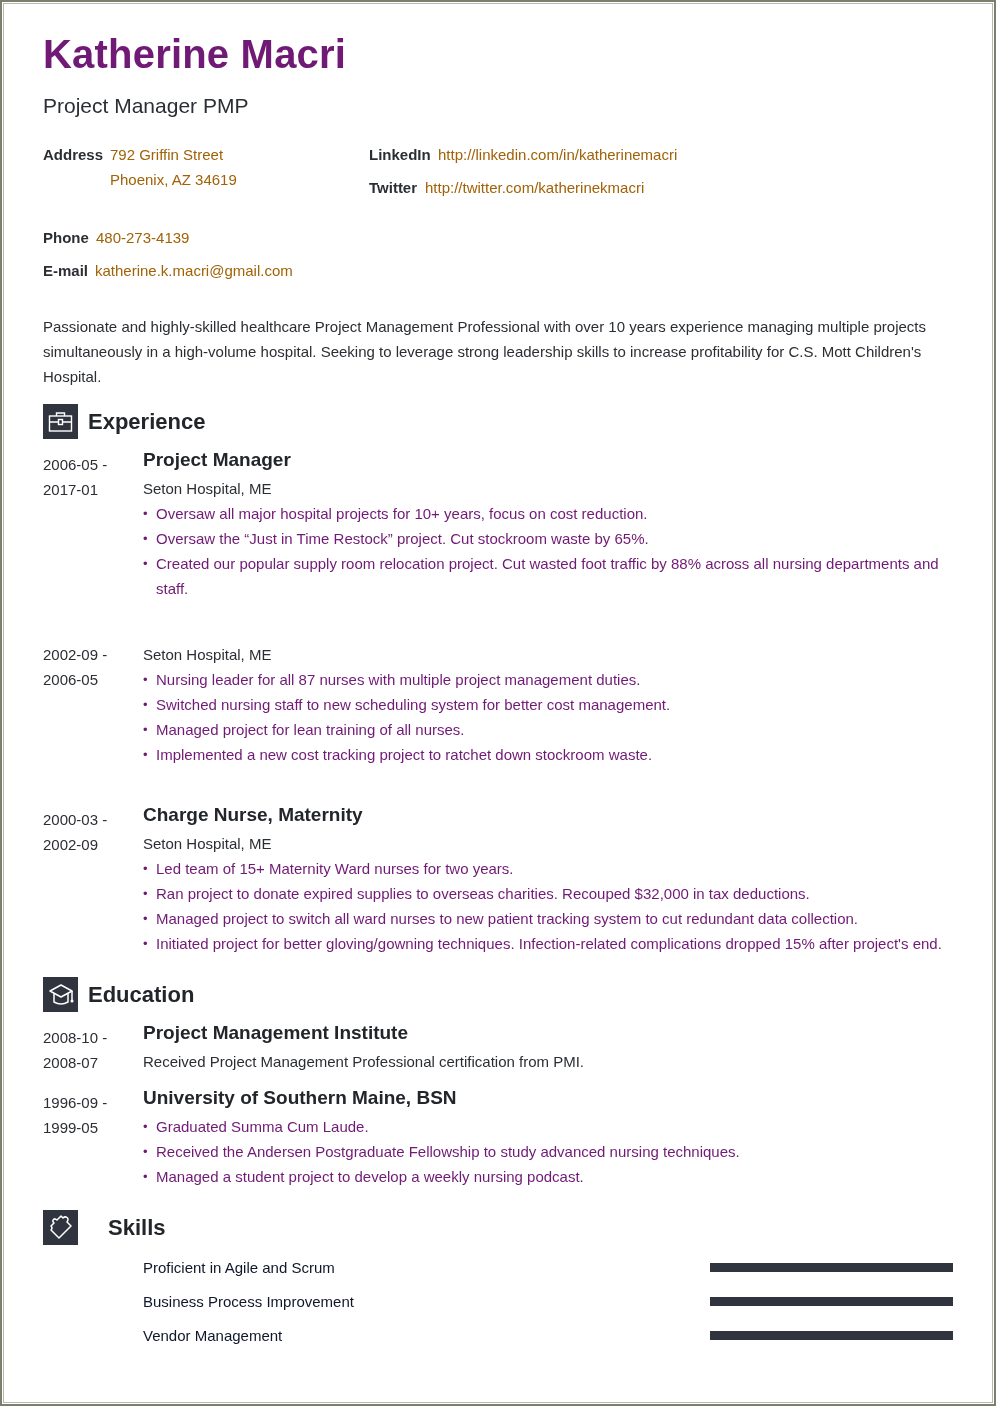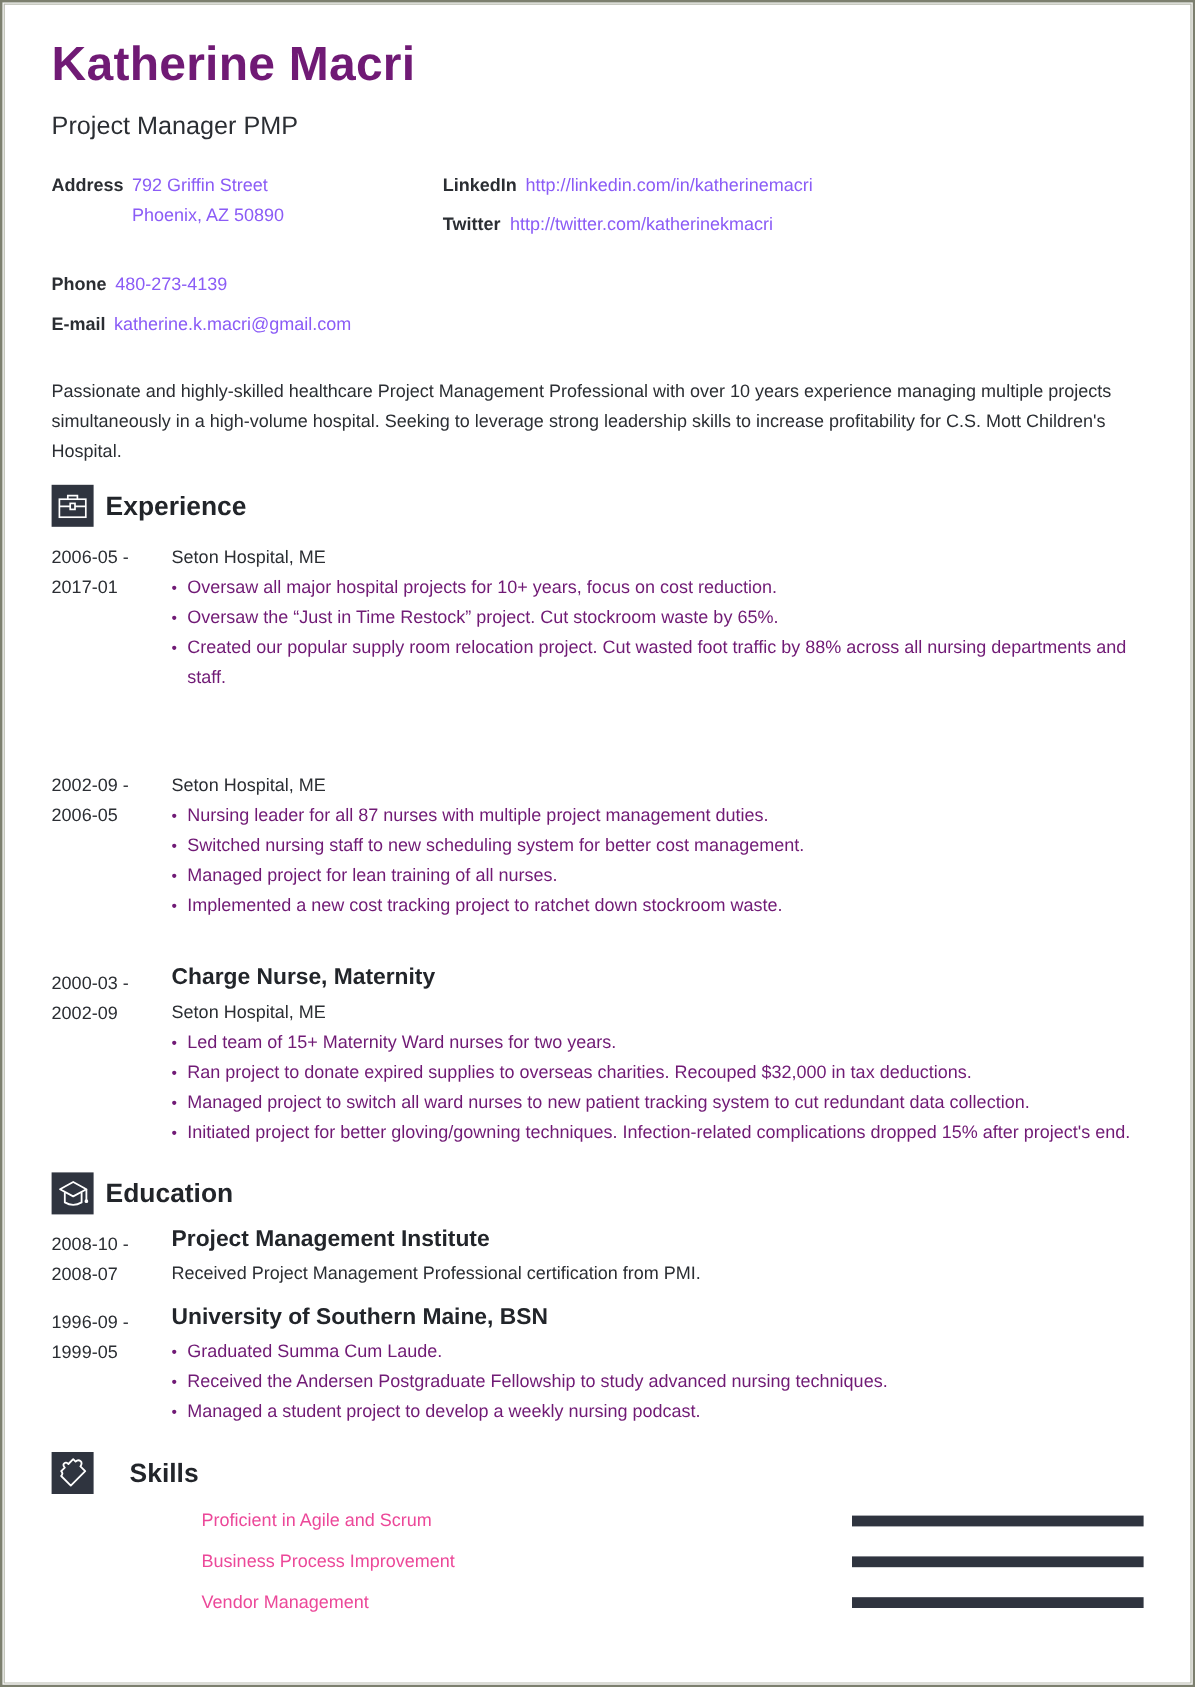--- a/index.html
+++ b/index.html
@@ -22,58 +22,58 @@
     .name {
       position: absolute; top: 32px; left: 0;
       font-size: 40px; font-weight: bold; color: #701a75; letter-spacing: 0.2px;
       white-space: nowrap;
     }
     .title {
       position: absolute; top: 94px; left: 0;
       font-size: 21px; color: #2b2e33; white-space: nowrap;
     }
     .contact-label { font-weight: bold; font-size: 15px; color: #2b2e33; }
-    .contact-value { font-size: 15px; color: #8b5cf6; }
+    .contact-value { font-size: 15px; color: #a16207; }
     .abs { position: absolute; white-space: nowrap; }
     .summary {
       position: absolute; top: 314px; left: 0; width: 900px;
       font-size: 15px; line-height: 25px; color: #2b2e33;
     }
     .section-head { position: absolute; left: 0; height: 35px; display: flex; align-items: center; }
     .section-icon {
       width: 35px; height: 35px; background: #2f343f;
       display: flex; align-items: center; justify-content: center;
     }
     .section-title { font-size: 22px; font-weight: bold; color: #22252a; margin-left: 10px; }
     .entry { position: absolute; left: 0; width: 912px; }
     .date { position: absolute; left: 0; top: 0; font-size: 15px; line-height: 25px; color: #2b2e33; width: 90px; }
     .entry-body { position: absolute; left: 100px; top: 0; width: 800px; }
     .entry-title { font-size: 19px; font-weight: bold; color: #22252a; line-height: 24px; height: 28px; margin-top: -4px; }
     .entry-sub { font-size: 15px; line-height: 25px; color: #2b2e33; }
     .bullets { list-style: none; margin: 0; padding: 0; }
     .bullets li { position: relative; padding-left: 13px; font-size: 15px; line-height: 25px; color: #701a75; }
     .bullets li::before { content: "•"; position: absolute; left: 0; top: 0; font-size: 13px; }
     .skill-row { position: absolute; left: 100px; width: 810px; height: 25px; }
-    .skill-name { position: absolute; left: 0; top: 0; font-size: 15px; line-height: 25px; color: #ec4899; margin-left: 25px; }
+    .skill-name { position: absolute; left: 0; top: 0; font-size: 15px; line-height: 25px; color: #0f172a; }
     .skill-bar { position: absolute; left: 567px; top: 8px; width: 243px; height: 9px; background: #2f343f; }
   </style>
 </head>
 <body>
 
 <div class="page-border"></div>
 
 <div class="content">
 
   <div class="name">Katherine Macri</div>
   <div class="title">Project Manager PMP</div>
 
   <div>
     <span class="abs contact-label" style="left:0; top:146px;">Address</span>
     <span class="abs contact-value" style="left:67px; top:146px;">792 Griffin Street</span>
-    <span class="abs contact-value" style="left:67px; top:171px;">Phoenix, AZ 50890</span>
+    <span class="abs contact-value" style="left:67px; top:171px;">Phoenix, AZ 34619</span>
 
     <span class="abs contact-label" style="left:326px; top:146px;">LinkedIn</span>
     <span class="abs contact-value" style="left:395px; top:146px;">http://linkedin.com/in/katherinemacri</span>
 
     <span class="abs contact-label" style="left:326px; top:179px;">Twitter</span>
     <span class="abs contact-value" style="left:382px; top:179px;">http://twitter.com/katherinekmacri</span>
 
     <span class="abs contact-label" style="left:0; top:229px;">Phone</span>
     <span class="abs contact-value" style="left:53px; top:229px;">480-273-4139</span>
 
@@ -94,20 +94,21 @@
     </div>
     <div class="section-title">Experience</div>
   </div>
 
   <div class="entry" style="top:452px;">
     <div class="date">
       <div>2006-05 -</div>
       <div>2017-01</div>
     </div>
     <div class="entry-body">
+      <div class="entry-title">Project Manager</div>
       <div class="entry-sub">Seton Hospital, ME</div>
       <ul class="bullets">
         <li>Oversaw all major hospital projects for 10+ years, focus on cost reduction.</li>
         <li>Oversaw the “Just in Time Restock” project. Cut stockroom waste by 65%.</li>
         <li>Created our popular supply room relocation project. Cut wasted foot traffic by 88% across all nursing departments and staff.</li>
       </ul>
     </div>
   </div>
 
   <div class="entry" style="top:642px;">

